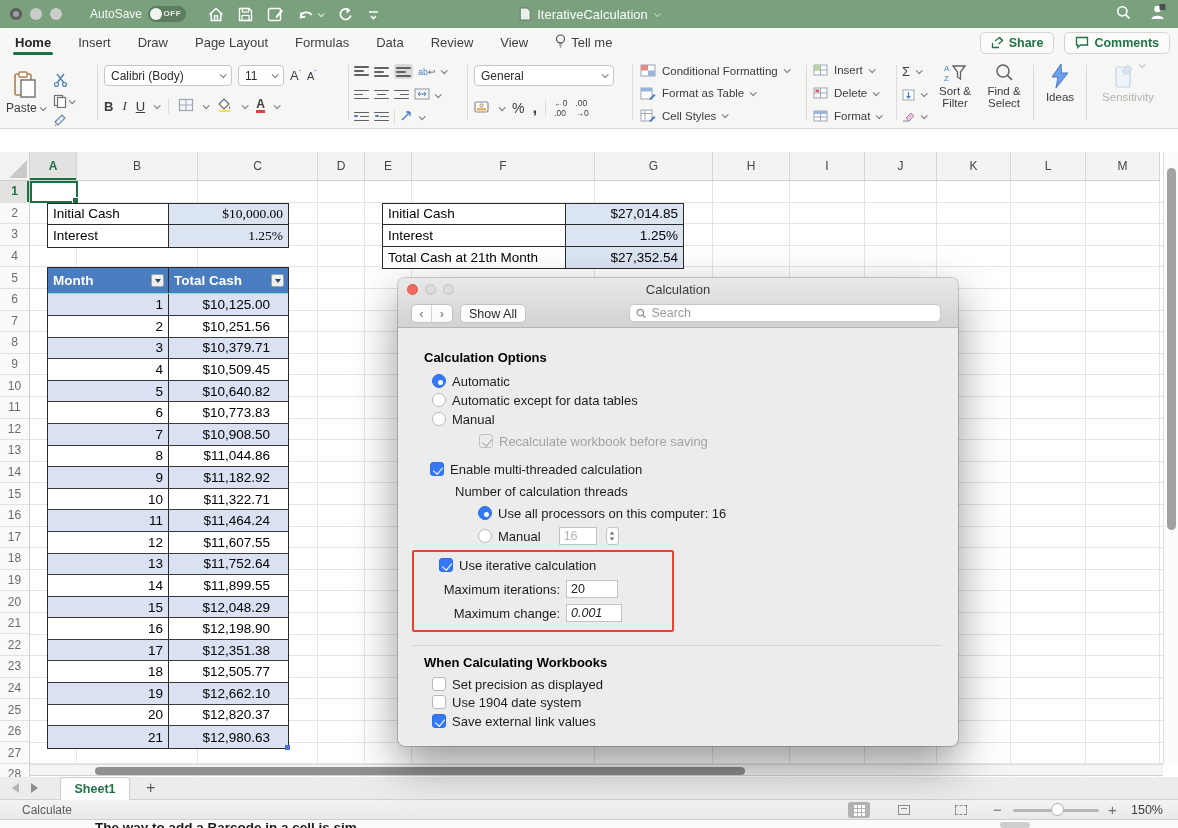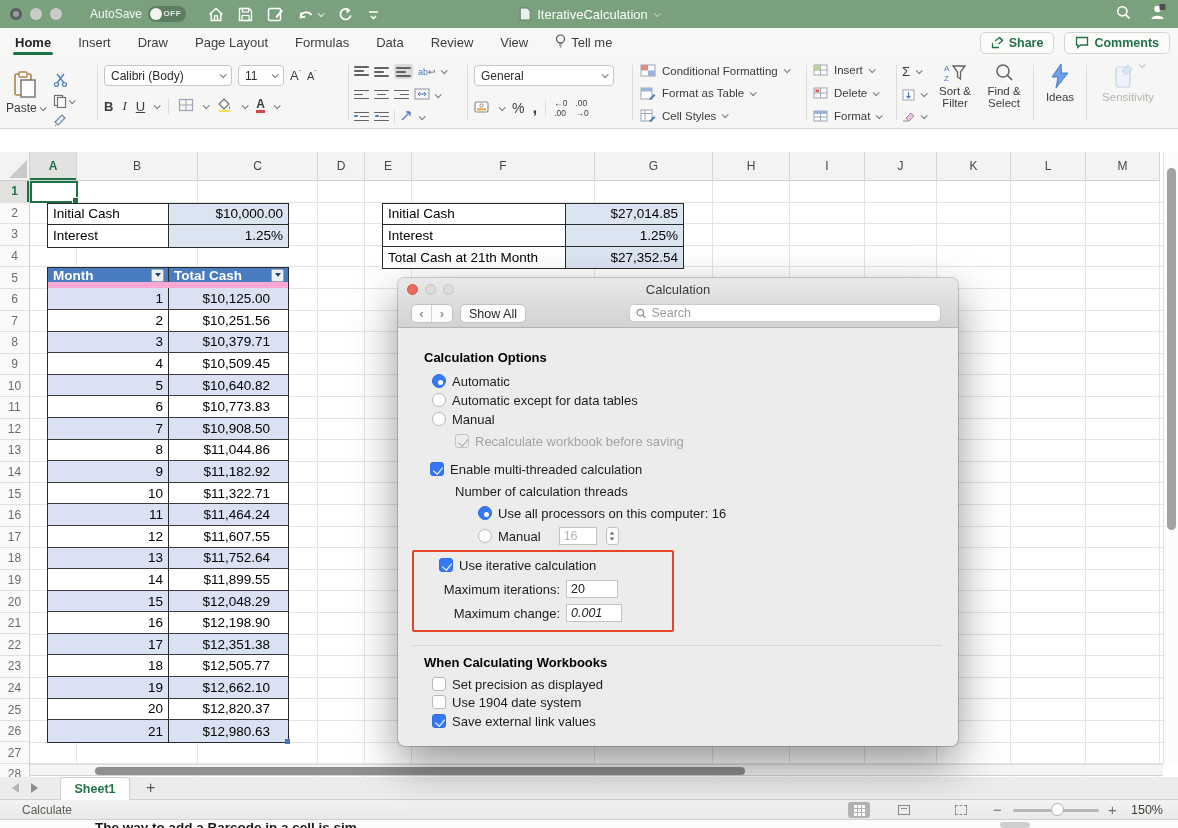--- a/index.html
+++ b/index.html
@@ -76,26 +76,26 @@
 
   .xtbl { position:absolute; background:#fff; border:1px solid #2a2a2a; font-size:13.5px; color:#000; }
   .xrow { display:flex; height:21.6px; border-bottom:1px solid #2a2a2a; }
   .xrow:last-child { border-bottom:none; }
   .xc { display:flex; align-items:center; padding:0 5px; overflow:hidden; white-space:nowrap; }
   .xc.r { justify-content:flex-end; }
   .xc.b1 { border-right:1px solid #2a2a2a; }
   .fillblue { background:#dbe5f1; }
   #left-info { left:77px; top:202.6px; width:242px; }
   #left-info .xc:first-child { width:121px; }
-  #left-info .xc:last-child { width:119px; }
+  #left-info .xc:last-child { width:119px;font-family:Liberation Serif, serif; }
   #right-info { left:412px; top:202.6px; width:302px; }
   #right-info .xc:first-child { width:183px; }
   #right-info .xc:last-child { width:117px; }
   #month-tbl { left:77px; top:267.4px; width:242px; }
-  .mt-head { display:flex; height:20px; background:#4a7cc0; color:#fff; font-weight:bold; border-bottom:6px solid #f9a8d4; }
+  .mt-head { display:flex; height:26px; background:#4a7cc0; color:#fff; font-weight:bold; border-bottom:1px solid #f9a8d4; }
   .mt-hc { display:flex; align-items:center; justify-content:space-between; padding:0 4px 0 5px; }
   .mt-hc.c1 { width:121px; border-right:1px solid #2a2a2a; }
   .mt-hc.c2 { width:119px; }
   .filterbtn { width:13px; height:13px; background:#f1f1ef; border:1px solid #9aa5b5; border-radius:2px; display:flex; align-items:center; justify-content:center; }
   .filterbtn i { width:0; height:0; border-left:3.5px solid transparent; border-right:3.5px solid transparent; border-top:4.5px solid #24456e; }
   .mt-row { display:flex; height:21.6px; border-bottom:1px solid #3a3a3a; }
   .mt-row:last-child { border-bottom:none; }
   .mt-row.band { background:#d9e1f2; }
   .mt-c1 { width:121px; border-right:1px solid #2a2a2a; display:flex; align-items:center; justify-content:flex-end; padding-right:5px; }
   .mt-c2 { width:119px; display:flex; align-items:center; justify-content:flex-end; padding-right:18px; }
@@ -149,21 +149,21 @@
   .drow { position:absolute; display:flex; align-items:center; gap:6px; height:18px; font-size:13px; color:#1d1d1f; white-space:nowrap; }
   .dhead { font-weight:bold; color:#000; }
   .radio { width:14px; height:14px; border-radius:50%; background:#fff; border:1px solid #b8b8b6; flex:none; }
   .radio.on { background:#3478f6; border-color:#2e6ee0; position:relative; }
   .radio.on:after { content:""; position:absolute; left:4.5px; top:4.5px; width:5px; height:5px; border-radius:50%; background:#fff; }
   .cbx { width:14px; height:14px; border-radius:3px; background:#fff; border:1px solid #b8b8b6; flex:none; position:relative; }
   .cbx.on { background:#3478f6; border-color:#2e6ee0; }
   .cbx.on:after { content:""; position:absolute; left:3.5px; top:1.5px; width:5px; height:8px; border-right:1.6px solid #fff; border-bottom:1.6px solid #fff; transform:rotate(40deg); }
   .cbx.dis { border-color:#c3c3c1; background:transparent; }
   .cbx.dis:after { content:""; position:absolute; left:3.5px; top:1.5px; width:5px; height:8px; border-right:1.6px solid #a9a9a7; border-bottom:1.6px solid #a9a9a7; transform:rotate(40deg); }
-  .dimtext { color:#a3a3a1; }
+  .dimtext { color:#a3a3a1;margin-left:24px; }
   .dinput { height:18px; border:1px solid #c3c3c1; background:#fff; font-size:12.5px; color:#222; padding:0 4px; font-family:"Liberation Sans",sans-serif; outline:none; }
   .dinput.dim { color:#b5b5b3; }
   .dstep { width:13px; height:18px; background:#fdfdfb; border:1px solid #c3c3c1; border-radius:3px; display:flex; flex-direction:column; align-items:center; justify-content:center; gap:2px; margin-left:3px; }
   .dstep .tri-u { border-bottom-color:#707070; transform:scale(.8); }
   .dstep .tri-d { border-top-color:#707070; transform:scale(.8); }
   .redbox { position:absolute; left:14px; top:222px; width:262px; height:82px; border:2px solid #e8432c; border-radius:2px; }
   .ddiv { position:absolute; left:14px; right:16px; top:317px; height:1px; background:#d6d6d4; }
   .rlabel { display:inline-block; text-align:right; }
 </style>
 </head>

